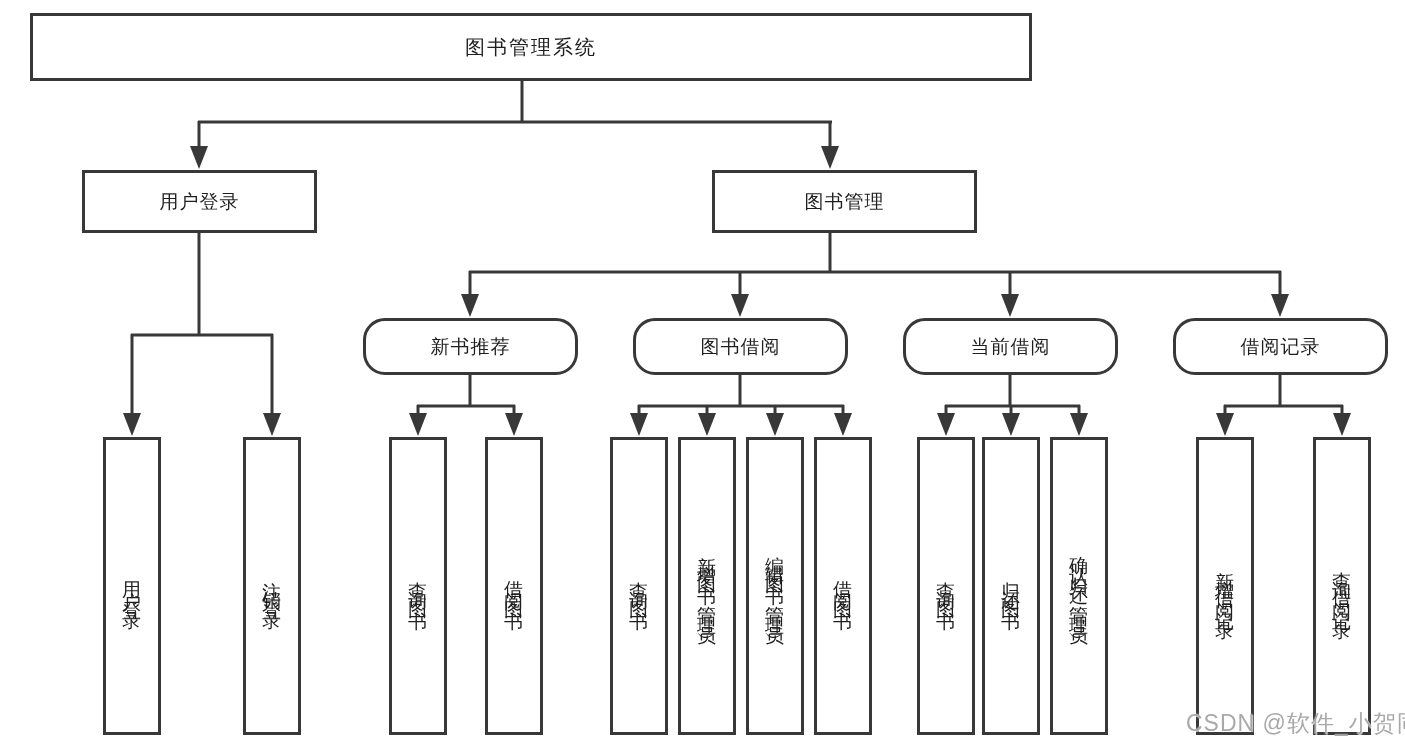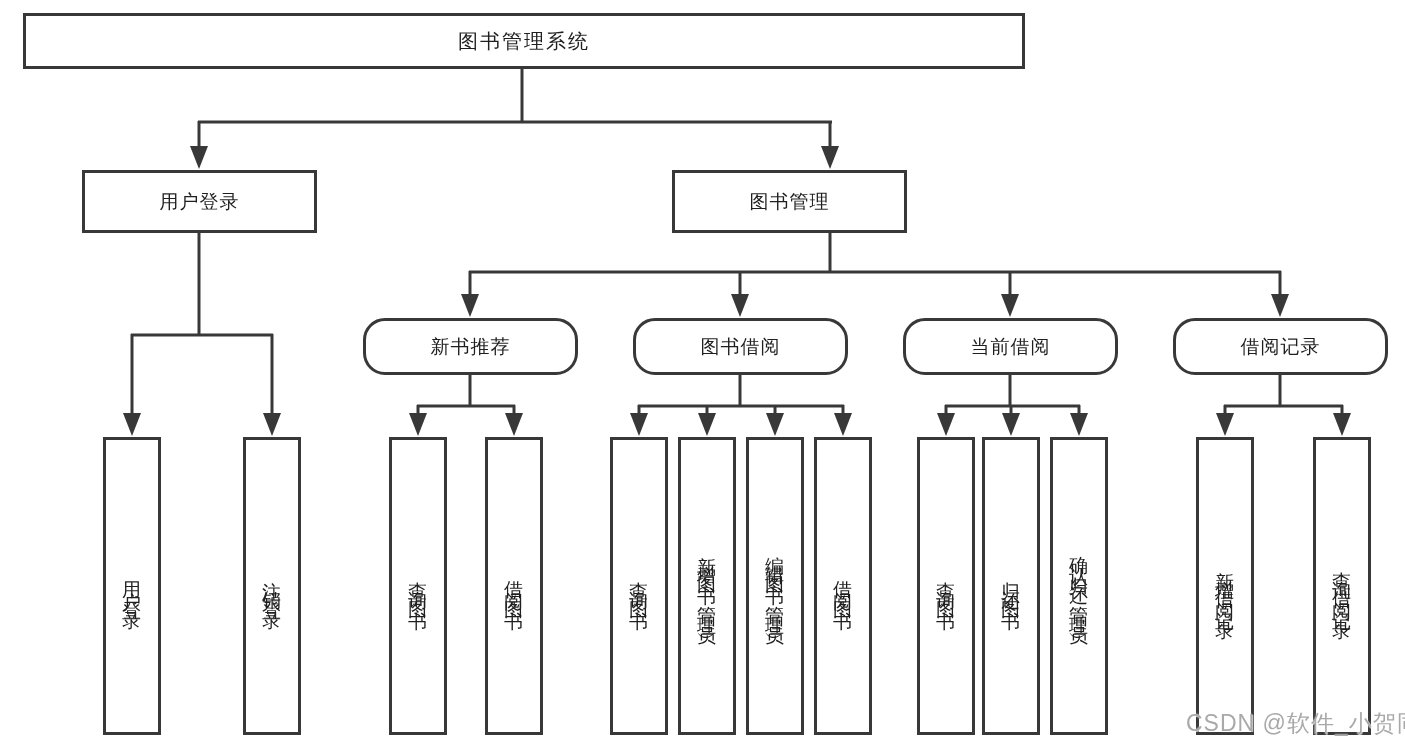--- a/index.html
+++ b/index.html
@@ -43,23 +43,23 @@
   }
   .vnode .vlabel {
     writing-mode: vertical-rl;
     text-orientation: mixed;
     font-size: 19px;
     letter-spacing: 10px;
     line-height: 1;
     white-space: nowrap;
   }
   
-  .box-root          { left: 23px;   top: 13px;  width: 1002px; height: 56px; text-align: center; }
+  .box-root          { left: 30px;   top: 13px;  width: 1002px; height: 68px; text-align: center; }
   .box-user-login    { left: 82px;   top: 170px; width: 235px;  height: 63px; }
-  .box-book-mgmt     { left: 672px;  top: 170px; width: 235px;  height: 63px; }
+  .box-book-mgmt     { left: 712px;  top: 170px; width: 265px;  height: 63px; }
   .box-l2            { top: 318px;   width: 215px; height: 57px; border-radius: 22px; }
   .box-new-book      { left: 363px; }
   .box-book-borrow   { left: 633px; }
   .box-cur-borrow    { left: 903px; }
   .box-borrow-rec    { left: 1173px; }
   .vnode             { top: 437px; width: 58px; height: 298px; }
   .leaf-0  { left: 103px; }
   .leaf-1  { left: 243px; }
   .leaf-2  { left: 389px; }
   .leaf-3  { left: 485px; }

